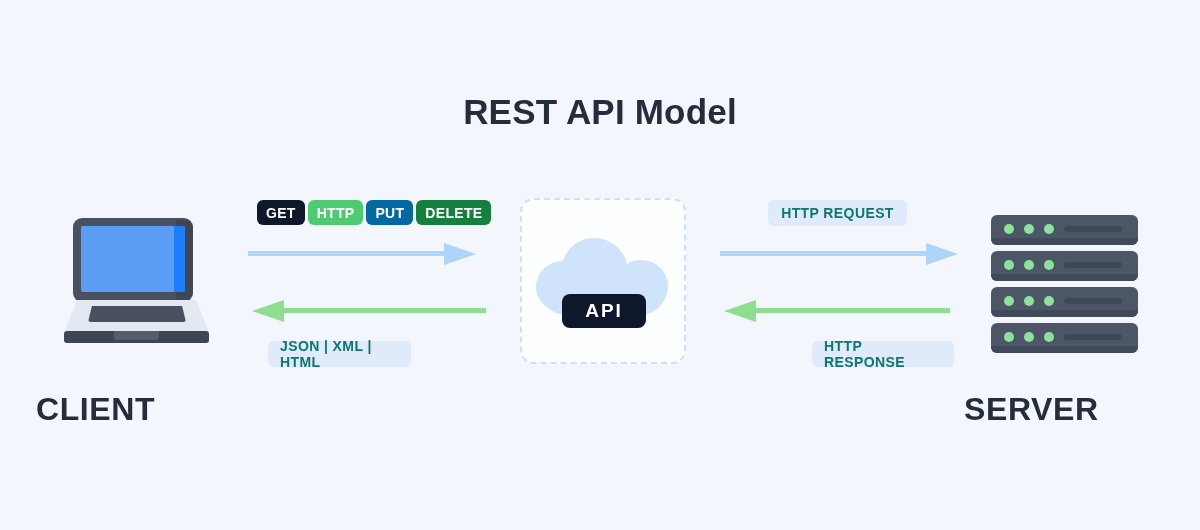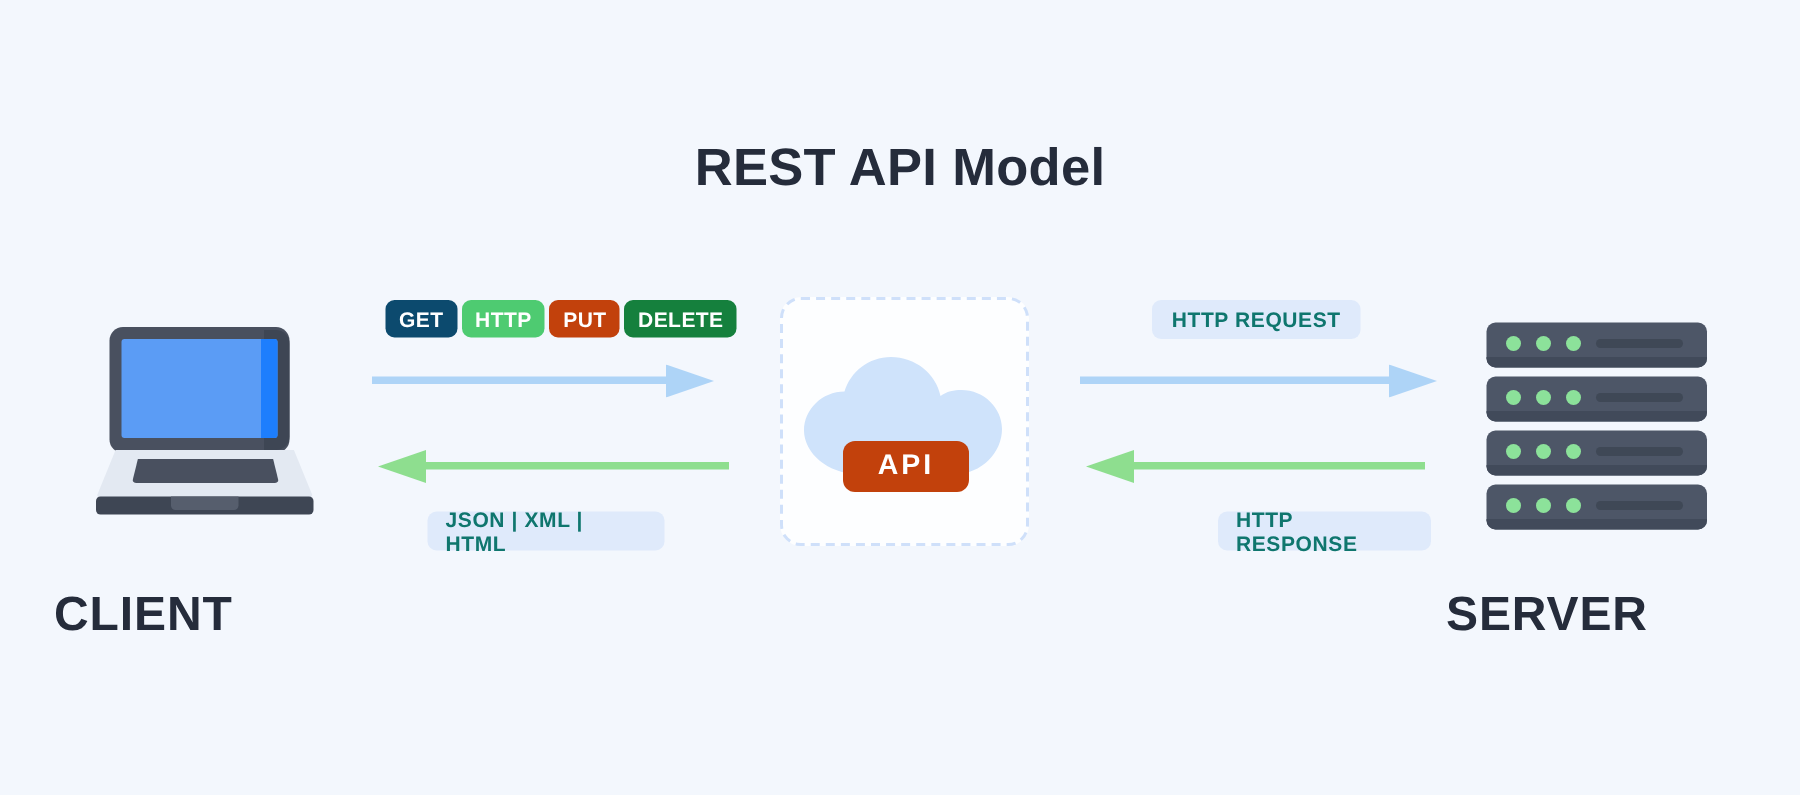--- a/index.html
+++ b/index.html
@@ -200,21 +200,21 @@
     width: 136px;
     height: 78px;
   }
   .cloud svg { display: block; }
   .api-badge {
     position: absolute;
     left: 562px;
     top: 294px;
     width: 84px;
     height: 34px;
-    background: #c2410c;
+    background: #0f172a;
     border-radius: 8px;
     color: #ffffff;
     font-size: 19px;
     font-weight: bold;
     letter-spacing: 2px;
     display: flex;
     align-items: center;
     justify-content: center;
   }
 
@@ -256,21 +256,21 @@
     justify-content: center;
     background: #dfeafb;
     border-radius: 6px;
     color: #0f766e;
     font-size: 14px;
     font-weight: bold;
     letter-spacing: 0.4px;
     padding: 0 12px;
     box-sizing: border-box;
   }
-  #pill-formats    { left: 285px; top: 341px; width: 158px; }
+  #pill-formats    { left: 268px; top: 341px; width: 143px; }
   #pill-http-req   { left: 768px; top: 200px; width: 139px; }
   #pill-http-resp  { left: 812px; top: 341px; width: 142px; }
 </style>
 </head>
 <body>
 
 <div class="stage">
 
   <div class="page-title">REST API Model</div>
 
@@ -280,23 +280,23 @@
     <div class="laptop-screen"></div>
     <div class="laptop-screen-edge"></div>
     <div class="laptop-base"></div>
     <div class="laptop-keys"></div>
     <div class="laptop-foot"></div>
     <div class="laptop-foot-notch"></div>
   </div>
   <div class="node-label" id="label-client">CLIENT</div>
 
   <div class="methods">
-    <div class="method" style="background:#0c4a6e">GET</div>
+    <div class="method" style="background:#0f172a">GET</div>
     <div class="method" style="background:#4ecb71">HTTP</div>
-    <div class="method" style="background:#c2410c">PUT</div>
+    <div class="method" style="background:#0369a1">PUT</div>
     <div class="method" style="background:#15803d">DELETE</div>
   </div>
 
   <div class="arrow" id="arrow-left-request">
     <svg width="228" height="22" viewBox="0 0 228 22">
       <rect x="0" y="8" width="200" height="5" fill="#aed4f7"></rect>
       <polygon points="196,0 228,11 196,22" fill="#aed4f7"></polygon>
     </svg>
   </div>
   <div class="arrow" id="arrow-left-response">

